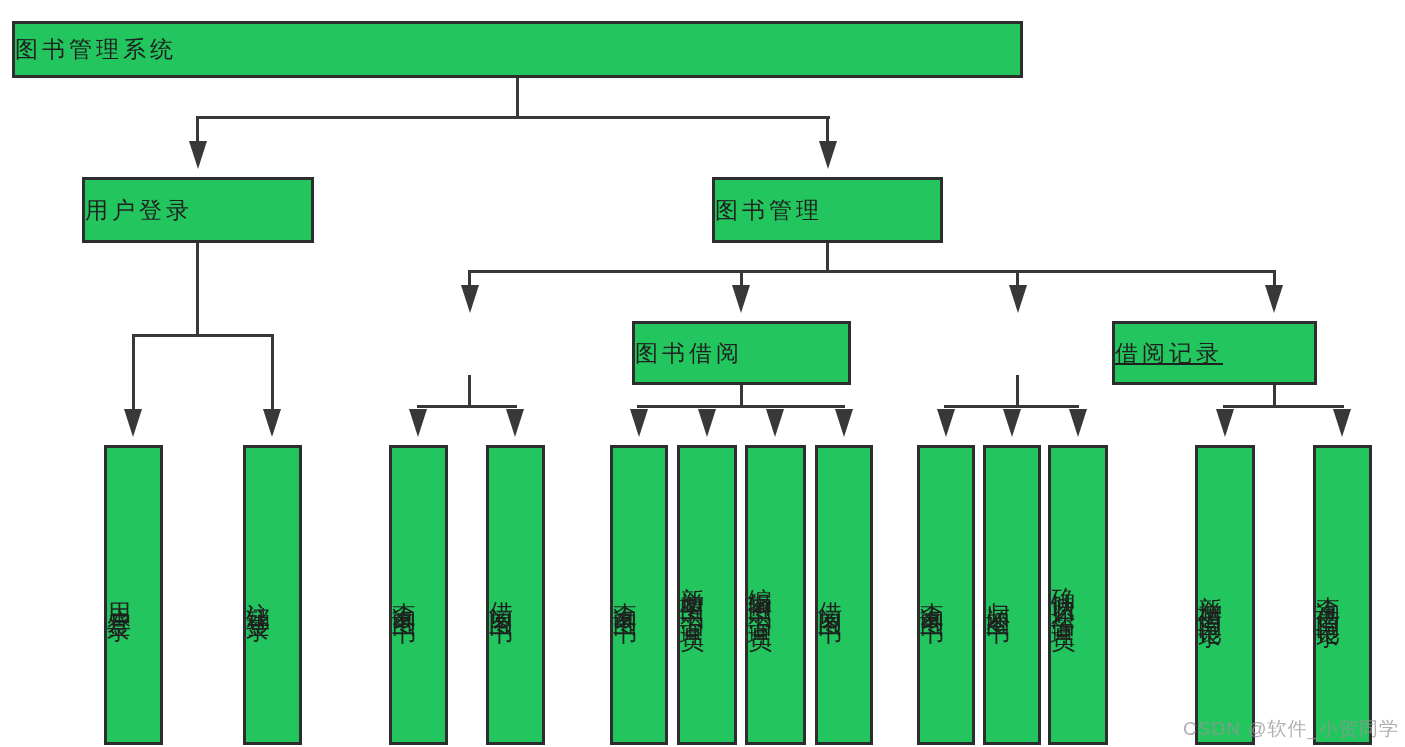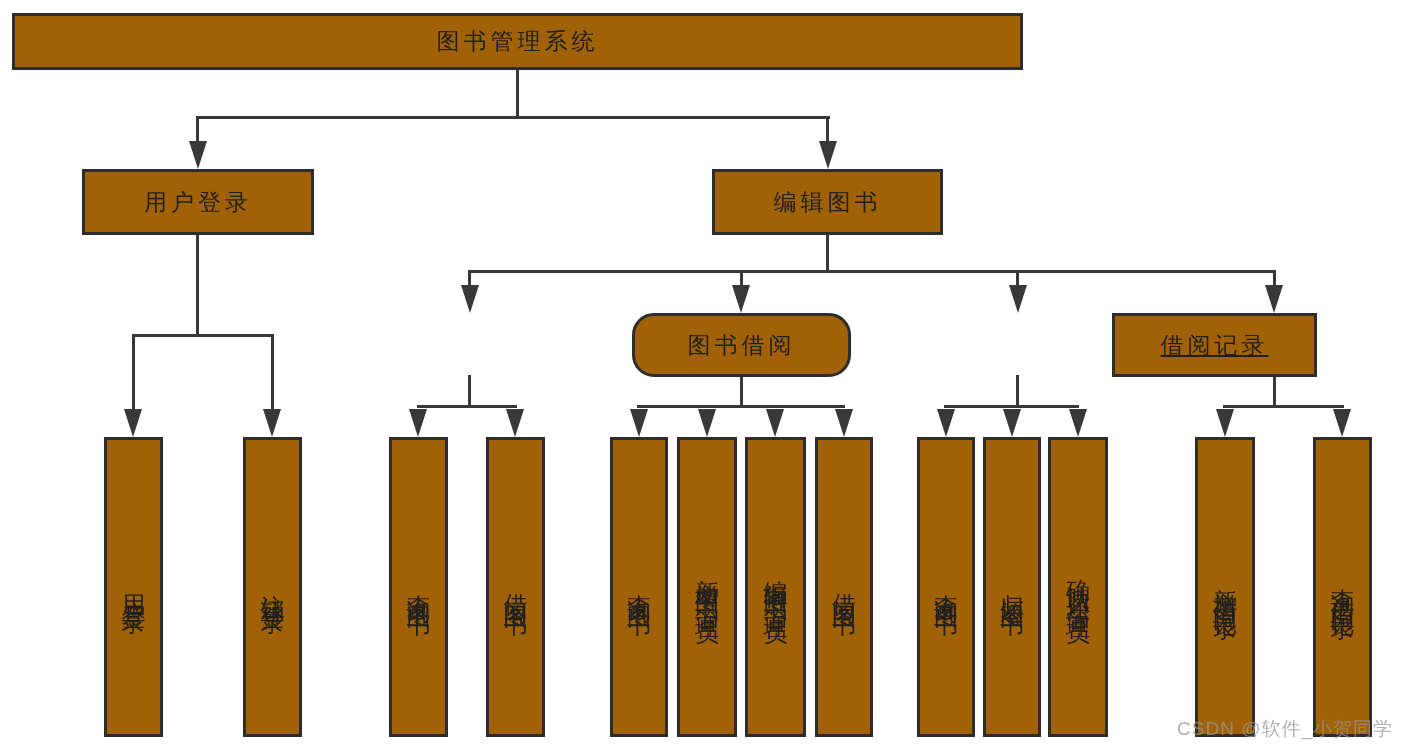--- a/index.html
+++ b/index.html
@@ -8,46 +8,47 @@
     width: 1405px;
     height: 747px;
     background: #ffffff;
     font-family: "Liberation Sans", "DejaVu Sans", sans-serif;
     overflow: hidden;
   }
   .node {
     position: absolute;
     box-sizing: border-box;
     border: 3px solid #2d2d2d;
-    background: #a16207;
+    background: #22c55e;
     display: flex;
     align-items: center;
-    justify-content: center;
+    justify-content: flex-start;
     color: #1f1f1f;
+    margin-top: 8px;
   }
   .h-node { font-size: 23px; letter-spacing: 4px; white-space: nowrap; }
   .v-node .vtext {
     writing-mode: vertical-rl;
     text-orientation: mixed;
     font-size: 24px;
     letter-spacing: 6px;
     line-height: 1;
     color: #1f1f1f;
   }
   .line { position: absolute; background: #383838; }
   .arrow {
     position: absolute;
     width: 0; height: 0;
     border-left: 9px solid transparent;
     border-right: 9px solid transparent;
     border-top: 28px solid #383838;
   }
   .watermark {
     position: absolute;
-    right: 12px;
+    right: 6px;
     bottom: 5px;
     font-size: 19px;
     color: rgba(150,150,150,0.75);
     letter-spacing: 1px;
     z-index: 5;
     white-space: nowrap;
   }
 </style>
 </head>
 <body>
@@ -104,25 +105,25 @@
 
   <div class="node h-node" style="left:12px; top:13px; width:1011px; height:57px;">
     <span>图书管理系统</span>
   </div>
 
   <div class="node h-node" style="left:82px; top:169px; width:232px; height:66px;">
     <span>用户登录</span>
   </div>
 
   <div class="node h-node" style="left:712px; top:169px; width:231px; height:66px;">
-    <span>编辑图书</span>
+    <span>图书管理</span>
   </div>
 
 
-  <div class="node h-node" style="left:632px; top:313px; width:219px; height:64px;border-radius:22px;">
+  <div class="node h-node" style="left:632px; top:313px; width:219px; height:64px;">
     <span>图书借阅</span>
   </div>
 
 
   <div class="node h-node" style="left:1112px; top:313px; width:205px; height:64px;text-decoration:underline;">
     <span>借阅记录</span>
   </div>
 
   <div class="node v-node" style="left:104px; top:437px; width:59px; height:300px;">
     <span class="vtext">用户登录</span>

